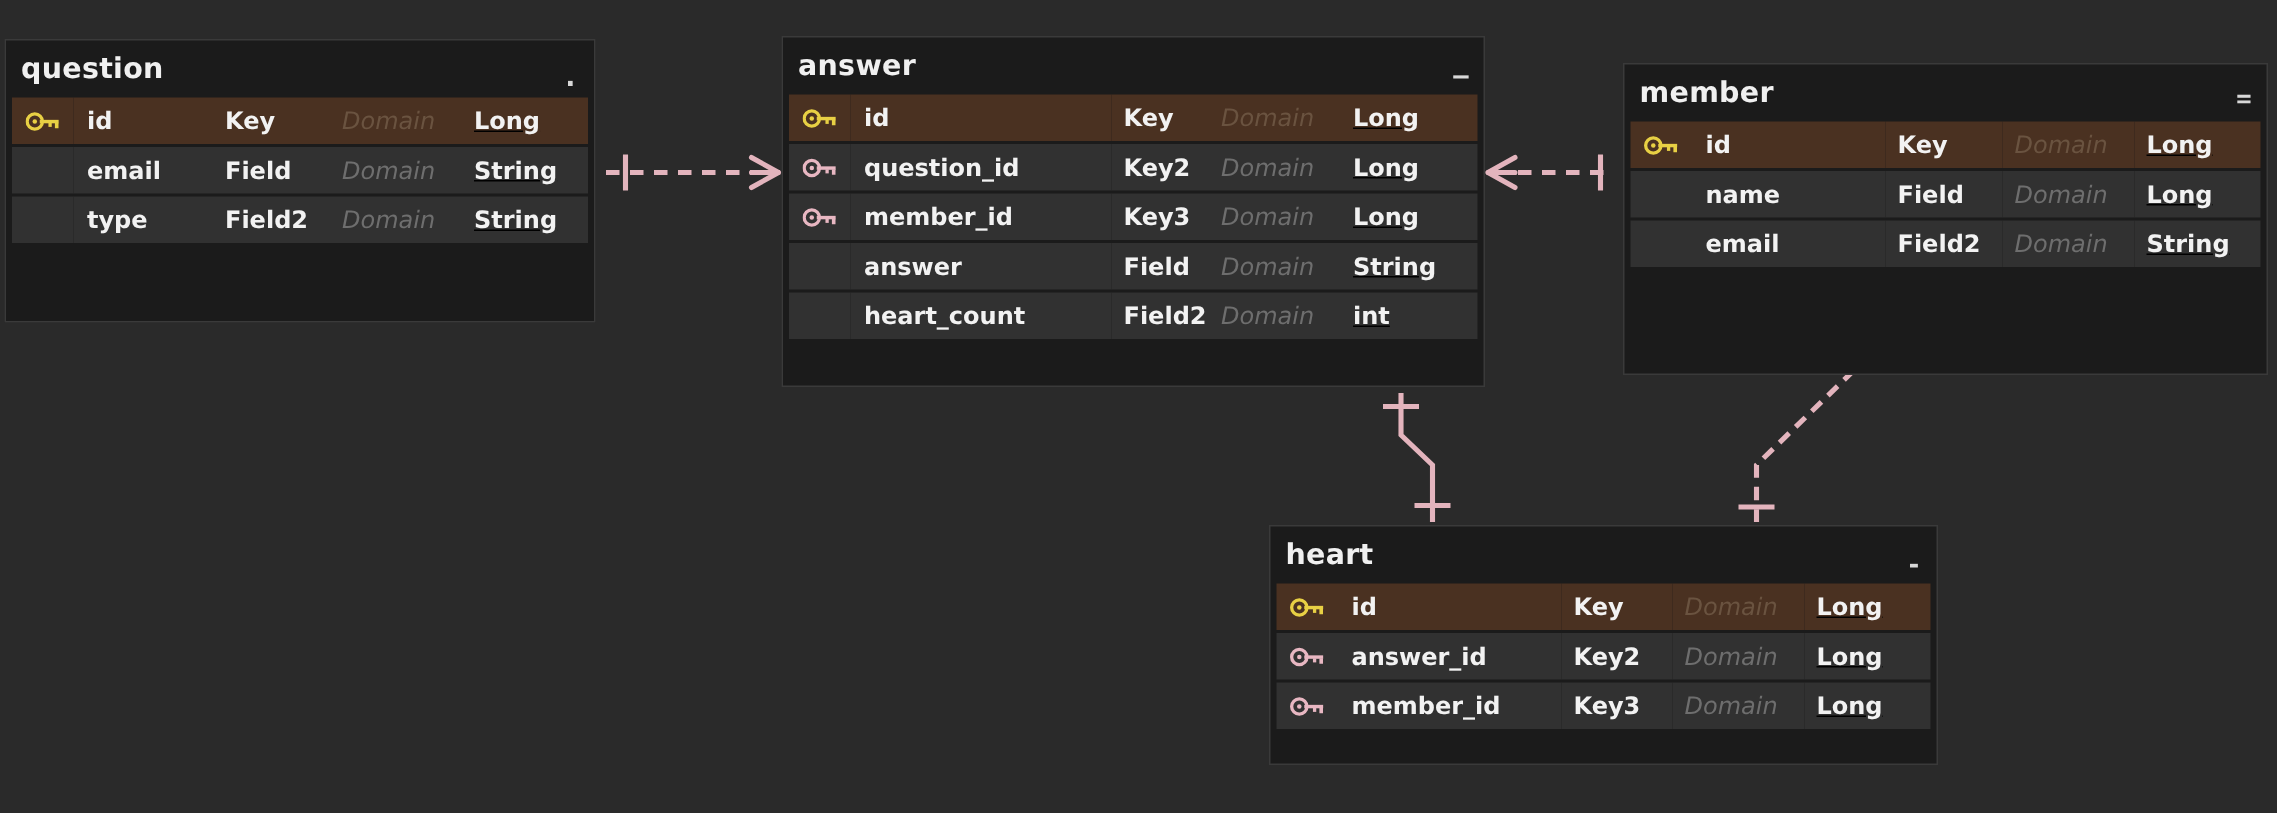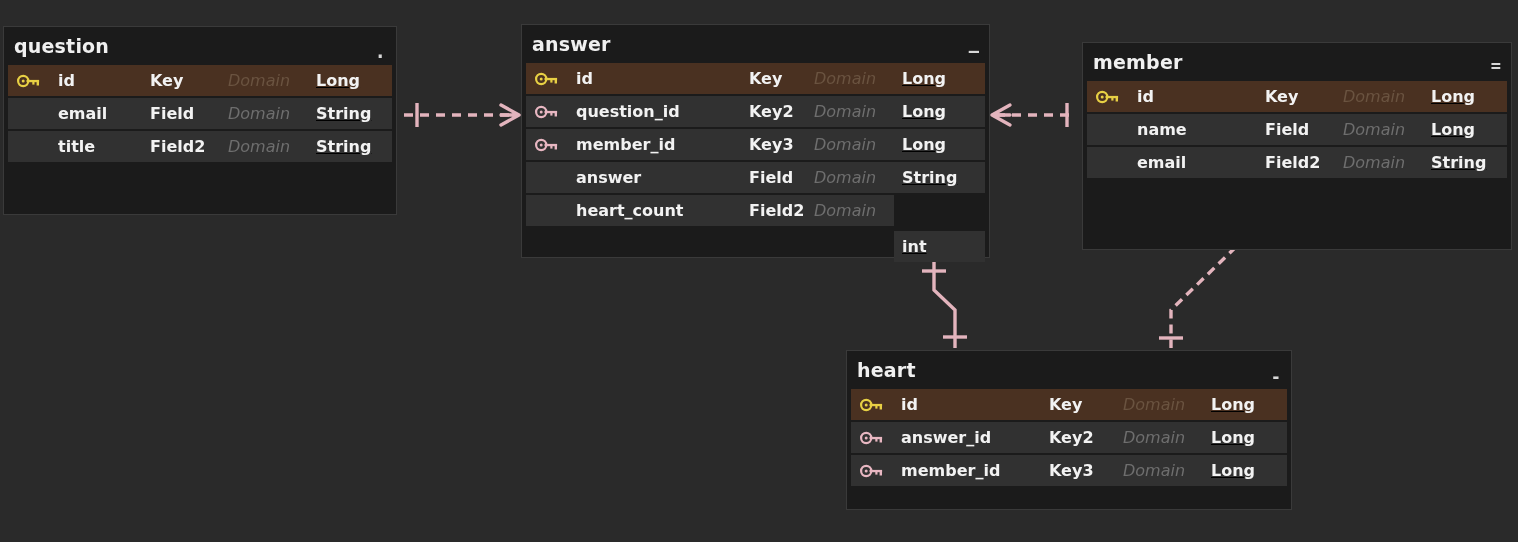--- a/index.html
+++ b/index.html
@@ -182,21 +182,21 @@
             <div class="cell c-domain" style="flex: 0 0 88px;">
               <span class="txt domain">Domain</span>
             </div>
             <div class="cell c-datatype" style="flex: 0 0 84px;">
               <span class="txt">String</span>
             </div>
           </div>
           <div class="row">
             <div class="cell c-key"></div>
             <div class="cell c-name">
-              <span class="txt">title</span>
+              <span class="txt">type</span>
             </div>
             <div class="cell c-type" style="flex: 0 0 78px;">
               <span class="txt">Field2</span>
             </div>
             <div class="cell c-domain" style="flex: 0 0 88px;">
               <span class="txt domain">Domain</span>
             </div>
             <div class="cell c-datatype" style="flex: 0 0 84px;">
               <span class="txt">String</span>
             </div>
@@ -297,21 +297,21 @@
             <div class="cell c-key"></div>
             <div class="cell c-name">
               <span class="txt">heart_count</span>
             </div>
             <div class="cell c-type" style="flex: 0 0 65px;">
               <span class="txt">Field2</span>
             </div>
             <div class="cell c-domain" style="flex: 0 0 88px;">
               <span class="txt domain">Domain</span>
             </div>
-            <div class="cell c-datatype" style="flex: 0 0 91px; margin-top: 36px;">
+            <div class="cell c-datatype" style="flex: 0 0 91px;">
               <span class="txt">int</span>
             </div>
           </div>
         </div>
       </div>
       <div class="entity" style="left: 1082px; top: 42px; width: 430px; height: 208px;">
         <div class="entity-title-bar">
           <span class="entity-title">member</span>
           <span class="entity-ctl eq">=</span>
         </div>

